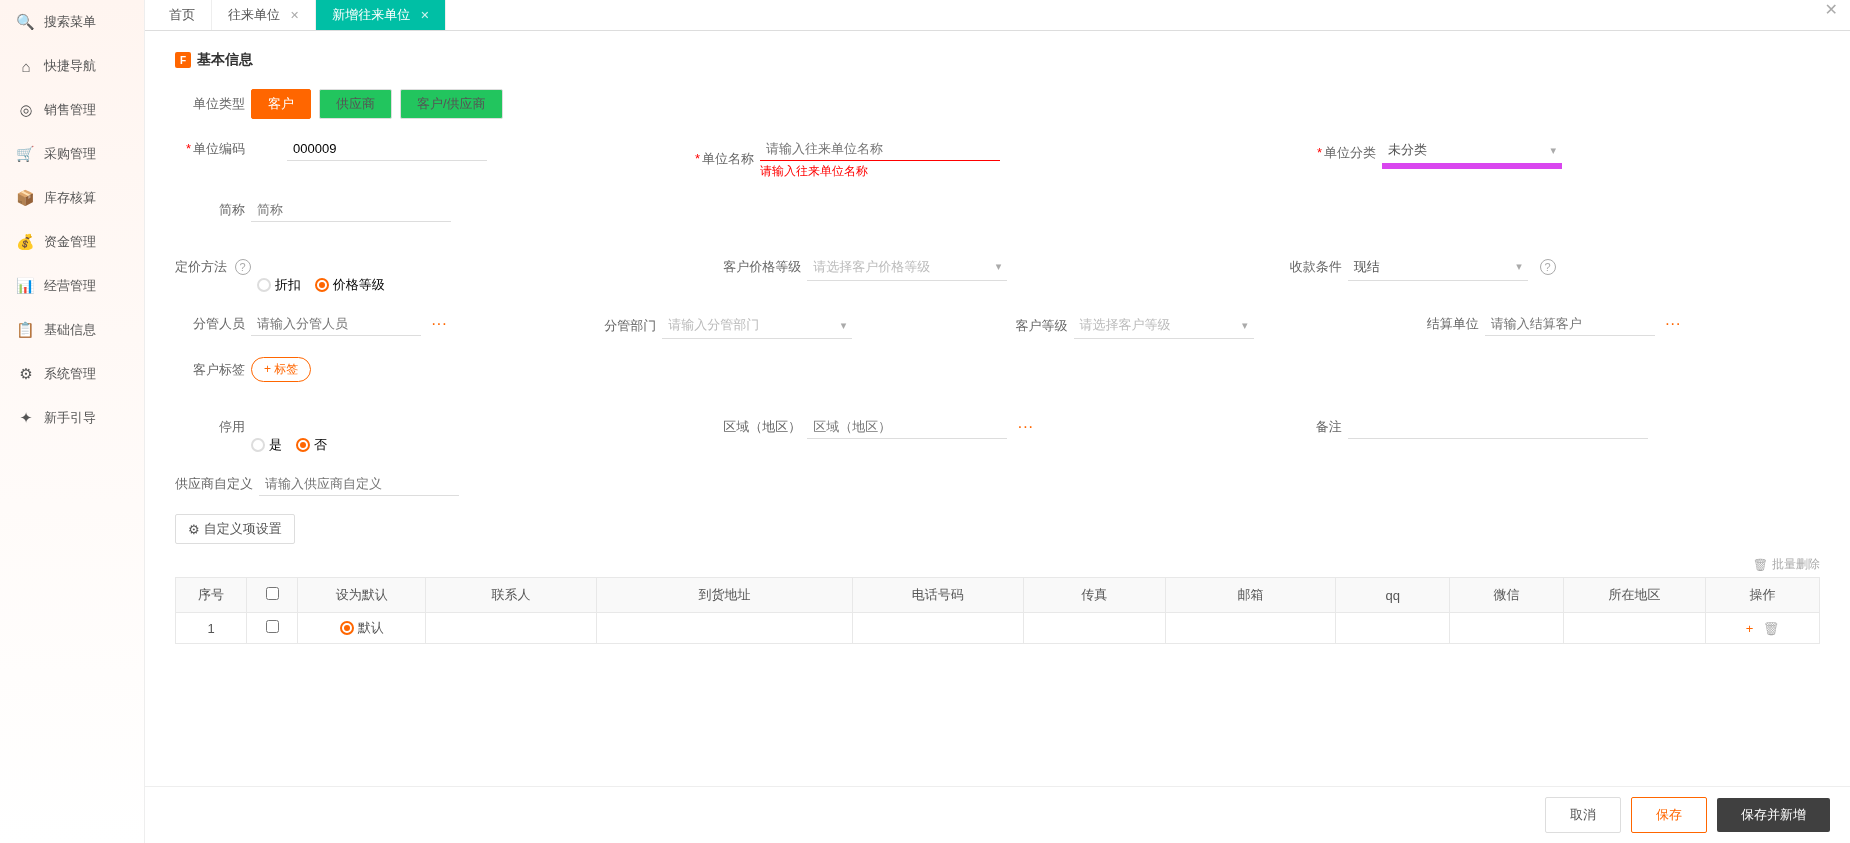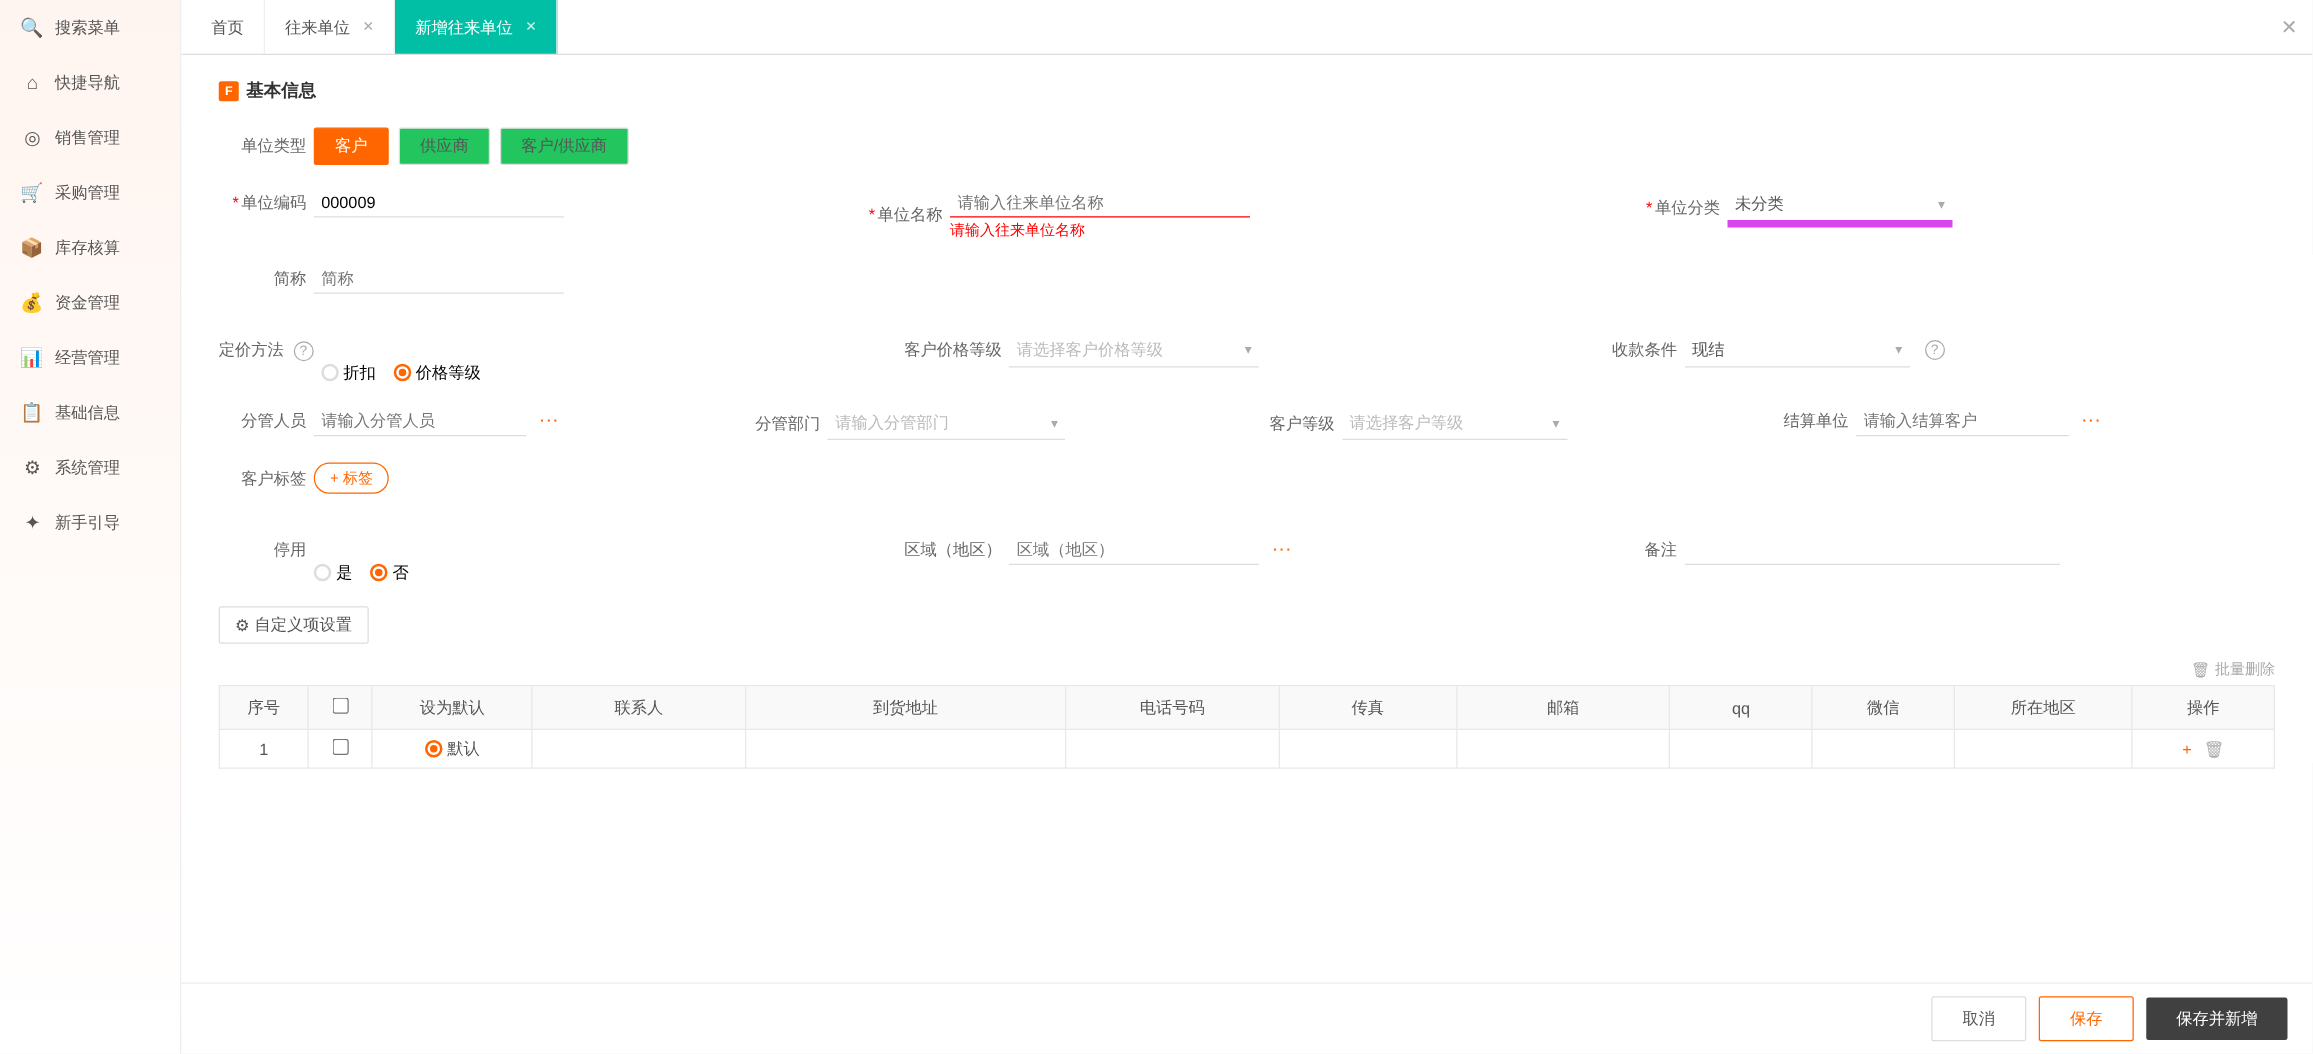--- a/index.html
+++ b/index.html
@@ -36,24 +36,23 @@
     .main {
       flex: 1;
       display: flex;
       flex-direction: column;
       overflow: hidden;
     }
 
     
     .tabbar {
       display: flex;
-      align-items: center;
       background: #fff;
       border-bottom: 1px solid #ddd;
-      height: 44px;
+      height: 31px;
       padding: 0 8px;
       position: relative;
     }
     .tab {
       display: flex;
       align-items: center;
       height: 100%;
       padding: 0 16px;
       cursor: pointer;
       color: #555;
@@ -420,21 +419,21 @@
           <button class="unit-btn active">客户</button>
           <button class="unit-btn">供应商</button>
           <button class="unit-btn">客户/供应商</button>
         </div>
       </div>
     </div>
 
     <div class="form-row">
       <div class="form-field">
         <span class="form-label"><span class="required-star">*</span><span>单位编码</span></span>
-        <input class="form-input" type="text" value="000009" style="width: 200px;">
+        <input class="form-input" type="text" value="000009" style="width: 200px; margin-left: 36px;">
       </div>
       <div class="form-field" style="flex:1.2">
         <span class="form-label" style="min-width:65px"><span class="required-star">*</span><span>单位名称</span></span>
         <div class="form-input-wrapper">
           <input class="form-input error" type="text" style="width: 240px; border-bottom-color: rgb(255, 0, 0);" placeholder="请输入往来单位名称">
           <span class="error-text">请输入往来单位名称</span>
         </div>
       </div>
       <div class="form-field">
         <span class="form-label"><span class="required-star">*</span><span>单位分类</span></span>
@@ -538,20 +537,26 @@
         <span class="form-label">区域（地区）</span>
         <input class="form-input" type="text" style="width: 200px;" placeholder="区域（地区）">
         <span class="more-btn">···</span>
       </div>
       <div class="form-field">
         <span class="form-label">备注</span>
         <input class="form-input" type="text" style="width: 300px;">
       </div>
     </div>
 
+    <div class="form-row">
+      <div class="form-field">
+        <span class="form-label">供应商自定义</span>
+        <input class="form-input" type="text" style="width: 200px;" placeholder="请输入供应商自定义">
+      </div>
+    </div>
 
     <button class="custom-btn">
       <span>⚙</span>
       <span>自定义项设置</span>
     </button>
 
     <div class="batch-delete">
       <span>🗑</span>
       <span style="cursor:pointer;color:#aaa">批量删除</span>
     </div>

